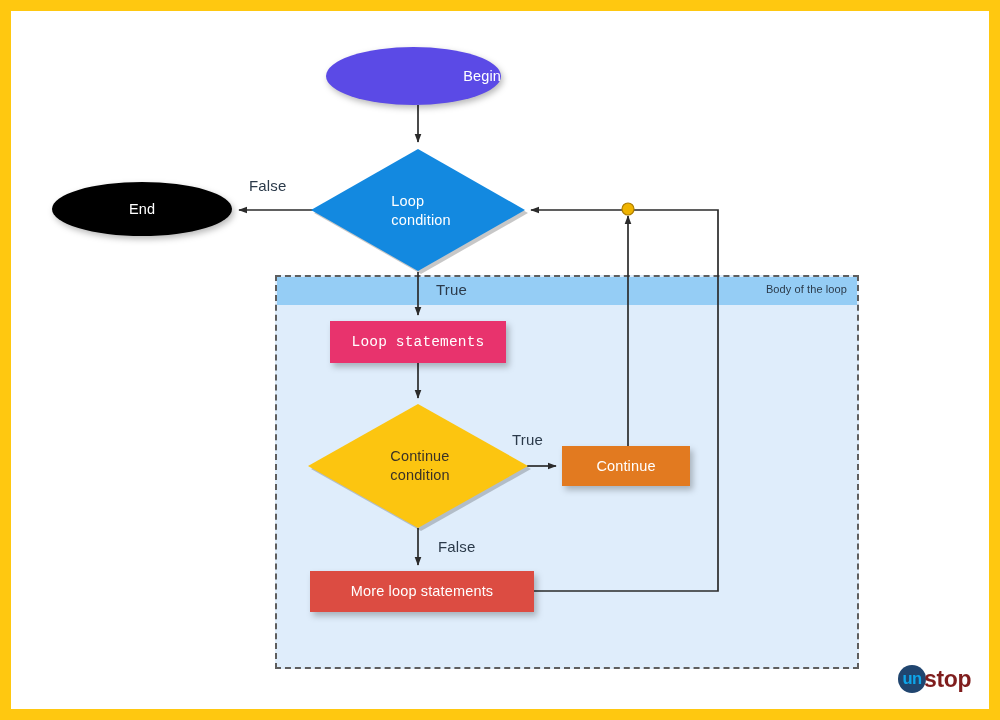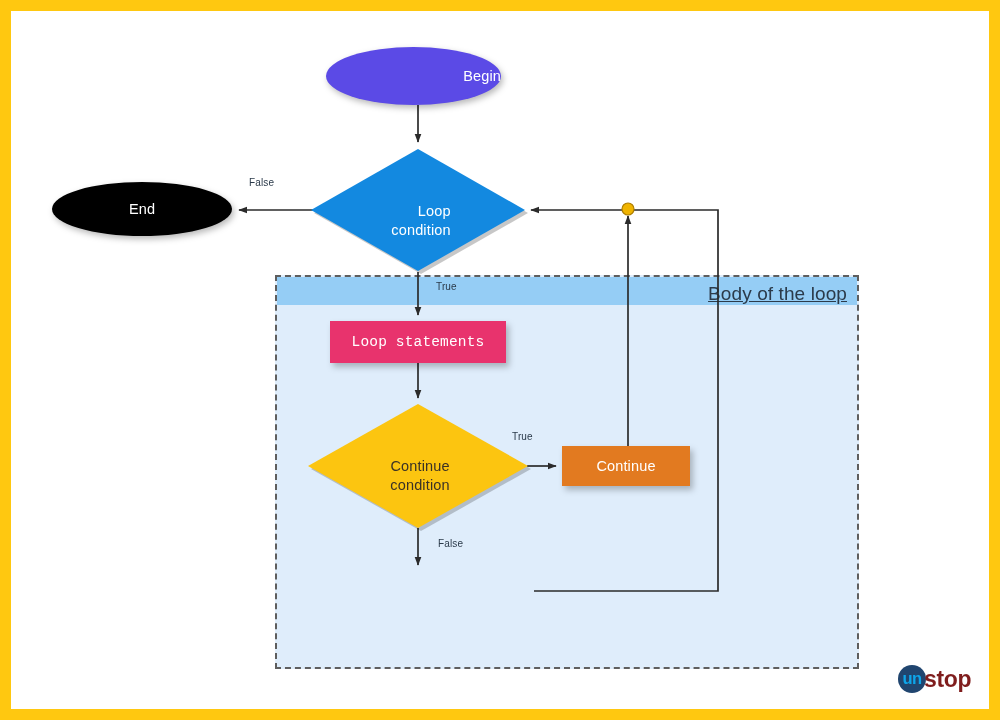--- a/index.html
+++ b/index.html
@@ -54,24 +54,23 @@
     position: absolute;
     left: 0; top: 0;
     width: 100%;
     height: 28px;
     background: #95cdf5;
   }
   .loop-body-label {
     position: absolute;
     right: 10px;
     top: 6px;
-    font-size: 19px;
+    font-size: 11px;
     color: #2b3a4a;
     letter-spacing: 0.1px;
-    text-decoration: underline;
   }
 
   
   .node {
     position: absolute;
     display: flex;
     align-items: center;
     justify-content: center;
     text-align: center;
     box-sizing: border-box;
@@ -114,45 +113,45 @@
     background: #dc4c42;
     filter: drop-shadow(3px 4px 3px rgba(0,0,0,0.25));
   }
 
   
   .diamond-wrap {
     position: absolute;
   }
   .diamond-text {
     position: absolute;
-    left: 0; top: 10px;
+    left: 0; top: 0;
     width: 100%; height: 100%;
     display: flex;
     align-items: center;
     justify-content: center;
-    text-align: right;
+    text-align: left;
     font-size: 14.5px;
     line-height: 1.3;
     letter-spacing: 0.15px;
   }
   .dia-loop {
     left: 317px; top: 149px;
     width: 208px; height: 124px;
   }
   .dia-loop .diamond-text { color: #ffffff; }
   .dia-continue {
     left: 313px; top: 404px;
     width: 214px; height: 124px;
   }
   .dia-continue .diamond-text { color: #3a3226; }
 
   
   .edge-label {
     position: absolute;
-    font-size: 10px;
+    font-size: 15px;
     color: #2b3a4a;
     letter-spacing: 0.15px;
     white-space: nowrap;
   }
   .lbl-false-end   { left: 249px; top: 177px; }
   .lbl-true-body   { left: 436px; top: 281px; }
   .lbl-true-cont   { left: 512px; top: 431px; }
   .lbl-false-more  { left: 438px; top: 538px; }
 
   
@@ -286,20 +285,23 @@
     </div>
 
     <div class="node node-loop-statements">
       <span>Loop statements</span>
     </div>
 
     <div class="node node-continue">
       <span>Continue</span>
     </div>
 
+    <div class="node node-more-loop-statements">
+      <span>More loop statements</span>
+    </div>
 
     <div class="edge-label lbl-false-end">False</div>
     <div class="edge-label lbl-true-body">True</div>
     <div class="edge-label lbl-true-cont">True</div>
     <div class="edge-label lbl-false-more">False</div>
 
     <div class="logo">
       <div class="logo-mark">un</div>
       <div class="logo-text">stop</div>
     </div>

